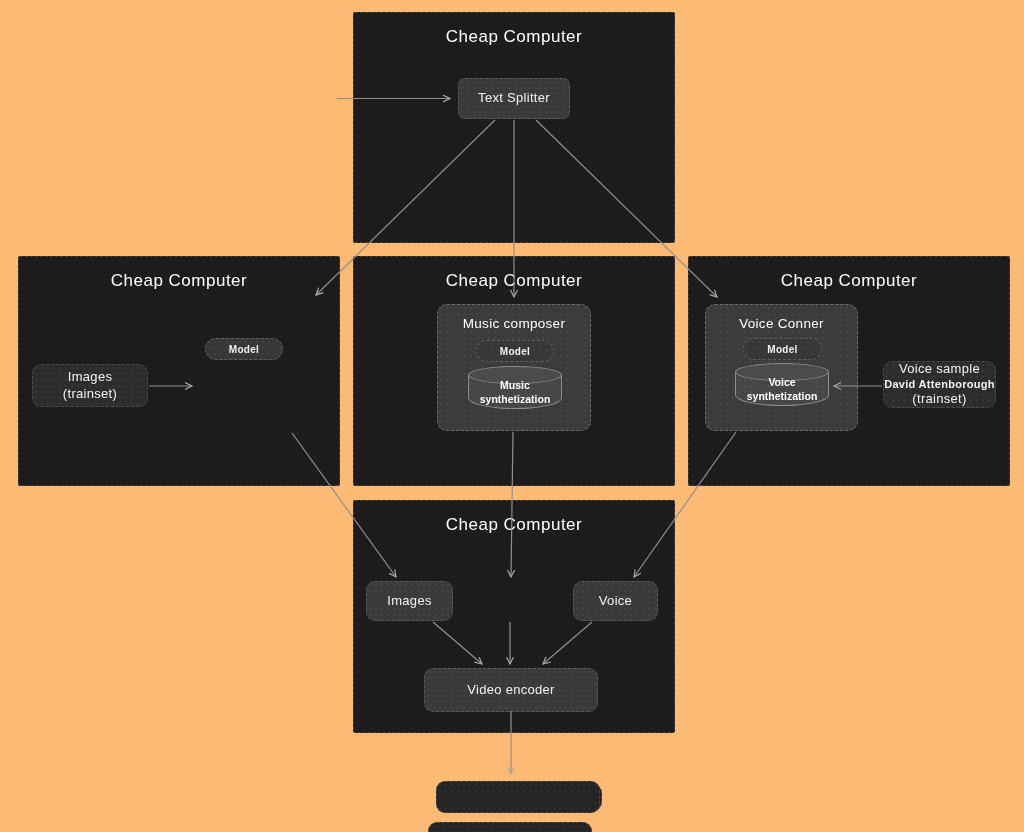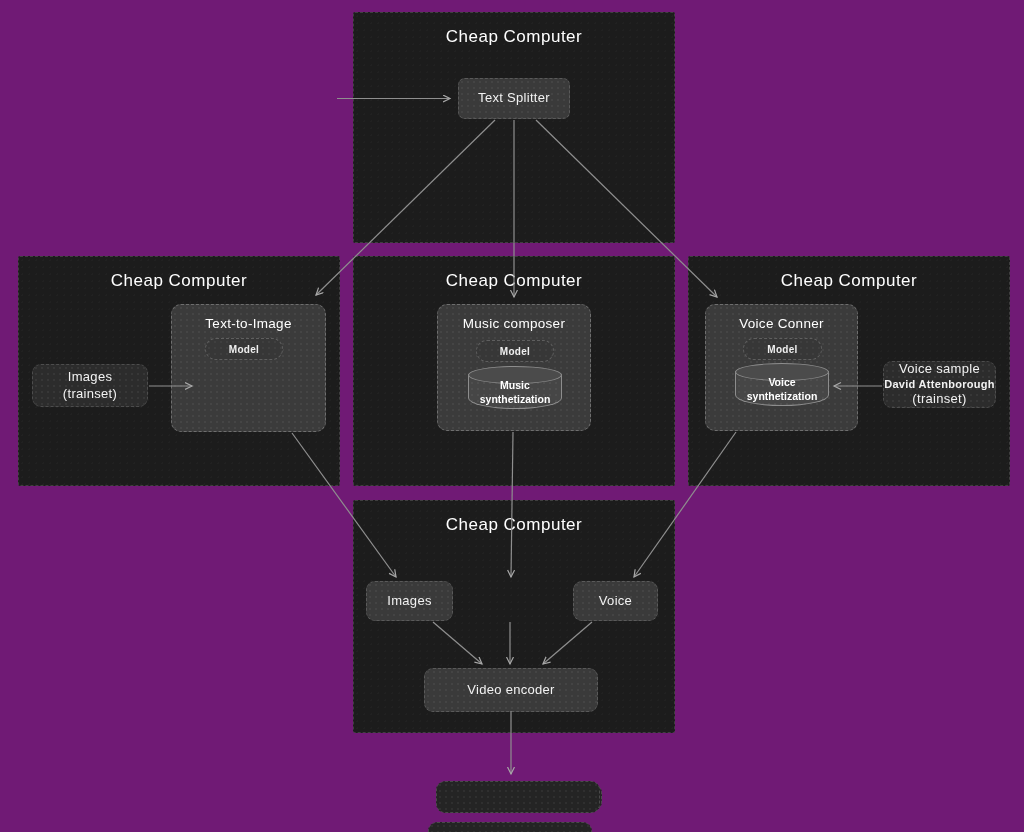--- a/index.html
+++ b/index.html
@@ -1,19 +1,19 @@
 <!DOCTYPE html>
 <html><head>
 <meta charset="utf-8">
 <style>
   * { box-sizing: border-box; margin: 0; padding: 0; }
   html, body { background: #000; }
   .stage {
     position: relative; width: 1024px; height: 832px;
-    background: #701a75; overflow: hidden;
+    background: #fdba74; overflow: hidden;
     font-family: "Liberation Sans", sans-serif;
     color: #f2f2f2;
   }
   
   .container {
     position: absolute; background-color: #1c1c1c;
     border: 1px dashed #3f3f3f; border-radius: 2px;
     background-image: radial-gradient(rgba(255,255,255,0.025) 1px, rgba(0,0,0,0) 1px);
     background-size: 7px 7px;
   }
@@ -96,23 +96,20 @@
     </div>
 
     <div class="container" style="left:688px; top:256px; width:322px; height:230px;">
       <div class="container-title">Cheap Computer</div>
     </div>
 
     <div class="container" style="left:353px; top:500px; width:322px; height:233px;">
       <div class="container-title">Cheap Computer</div>
     </div>
 
-    <div class="panel" style="left:171px; top:304px; width:155px; height:128px;">
-      <div class="panel-title">Text-to-Image</div>
-    </div>
 
     <div class="panel" style="left:437px; top:304px; width:154px; height:127px;">
       <div class="panel-title">Music composer</div>
     </div>
 
     <div class="panel" style="left:705px; top:304px; width:153px; height:127px;">
       <div class="panel-title">Voice Conner</div>
     </div>
   </div>
 

